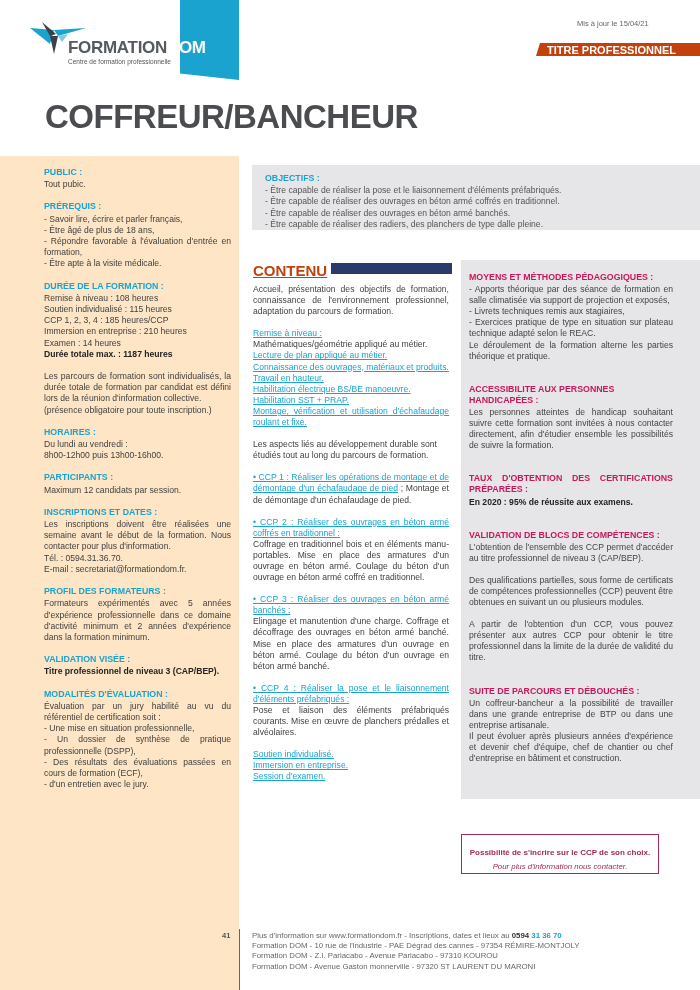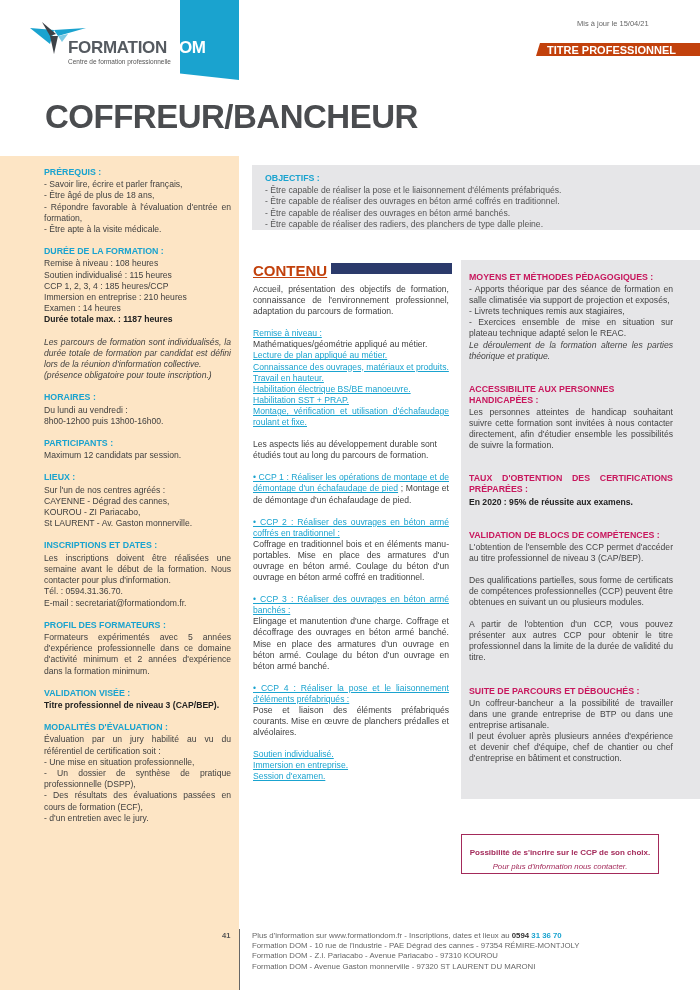--- a/index.html
+++ b/index.html
@@ -18,21 +18,21 @@
   .page-title { position: absolute; left: 45px; top: 98px; font-size: 33px; font-weight: bold; color: #4a4c4f; letter-spacing: -0.5px; }
 
   
   .left-panel { position: absolute; left: 0; top: 156px; width: 239px; height: 834px; background: #fde5c5; }
   .left-content { position: absolute; left: 44px; top: 167px; width: 187px; font-size: 8.6px; line-height: 11.2px; color: #3f3f3f; }
   .sec { margin-bottom: 11px; }
   .h-blue { color: #1aa3cf; font-weight: bold; font-size: 8.8px; margin-bottom: 1px; }
   .line { display: block; }
   .just { text-align: justify; }
   .bold { font-weight: bold; color: #222; }
-  .ital { font-style: italic; }
+  .ital { }
 
   
   .objectifs { position: absolute; left: 252px; top: 165px; width: 448px; height: 65px; background: #e6e6e8; padding: 8px 0 0 13px; font-size: 8.6px; line-height: 11.2px; color: #555; }
 
   
   .contenu-title { position: absolute; left: 253px; top: 262px; font-size: 15px; font-weight: bold; color: #c2410c; text-decoration: underline; }
   .contenu-bar { position: absolute; left: 331px; top: 263px; width: 121px; height: 11px; background: #2b3a6b; }
   .contenu { position: absolute; left: 253px; top: 284px; width: 196px; font-size: 8.6px; line-height: 11.1px; color: #3f3f3f; }
   .contenu p { margin-bottom: 11px; }
   .lk { color: #1aa3cf; text-decoration: underline; }
@@ -69,20 +69,24 @@
 <div class="logo-sub">Centre de formation professionnelle</div>
 
 <div class="updated">Mis à jour le 15/04/21</div>
 <div class="title-band"><span>TITRE PROFESSIONNEL</span> <span class="niv">Niv.3</span></div>
 
 <div class="page-title">COFFREUR/BANCHEUR</div>
 
 <div class="left-panel"></div>
 <div class="left-content">
   <div class="sec">
+    <div class="h-blue">PUBLIC :</div>
+    <span class="line">Tout pubic.</span>
+  </div>
+  <div class="sec">
     <div class="h-blue">PRÉREQUIS :</div>
     <span class="line">- Savoir lire, écrire et parler français,</span>
     <span class="line">- Être âgé de plus de 18 ans,</span>
     <span class="line just">- Répondre favorable à l'évaluation d'entrée en formation,</span>
     <span class="line">- Être apte à la visite médicale.</span>
   </div>
   <div class="sec">
     <div class="h-blue">DURÉE DE LA FORMATION :</div>
     <span class="line">Remise à niveau : 108 heures</span>
     <span class="line">Soutien individualisé : 115 heures</span>
@@ -94,27 +98,20 @@
     <span class="line ital">(présence obligatoire pour toute inscription.)</span>
   </div>
   <div class="sec">
     <div class="h-blue">HORAIRES :</div>
     <span class="line">Du lundi au vendredi :</span>
     <span class="line">8h00-12h00 puis 13h00-16h00.</span>
   </div>
   <div class="sec">
     <div class="h-blue">PARTICIPANTS :</div>
     <span class="line">Maximum 12 candidats par session.</span>
-  </div>
-  <div class="sec">
-    <div class="h-blue">LIEUX :</div>
-    <span class="line">Sur l'un de nos centres agréés :</span>
-    <span class="line">CAYENNE - Dégrad des cannes,</span>
-    <span class="line">KOUROU - ZI Pariacabo,</span>
-    <span class="line">St LAURENT - Av. Gaston monnerville.</span>
   </div>
   <div class="sec">
     <div class="h-blue">INSCRIPTIONS ET DATES :</div>
     <span class="line just">Les inscriptions doivent être réalisées une semaine avant le début de la formation. Nous contacter pour plus d'information.</span>
     <span class="line">Tél. : 0594.31.36.70.</span>
     <span class="line">E-mail : secretariat@formationdom.fr.</span>
   </div>
   <div class="sec">
     <div class="h-blue">PROFIL DES FORMATEURS  :</div>
     <span class="line just">Formateurs expérimentés avec 5 années d'expérience professionnelle dans ce domaine d'activité minimum et 2 années d'expérience dans la formation minimum.</span>
@@ -178,21 +175,21 @@
     <span class="line lk">Session d'examen.</span>
   </p>
 </div>
 
 <div class="right-panel"></div>
 <div class="right-content">
   <div class="rsec">
     <div class="h-pink">MOYENS ET MÉTHODES PÉDAGOGIQUES :</div>
     <span class="line just">- Apports théorique par des séance de formation en salle climatisée via support de projection et exposés,</span>
     <span class="line">- Livrets techniques remis aux stagiaires,</span>
-    <span class="line just">- Exercices ensemble de mise en situation sur plateau technique adapté selon le REAC.</span>
+    <span class="line just">- Exercices pratique de type en situation sur plateau technique adapté selon le REAC.</span>
     <span class="line ital just">Le déroulement de la formation alterne les parties théorique et pratique.</span>
   </div>
   <div class="rsec">
     <div class="h-pink">ACCESSIBILITE AUX PERSONNES HANDICAPÉES :</div>
     <span class="line just">Les personnes atteintes de handicap souhaitant suivre cette formation sont invitées à nous contacter directement, afin d'étudier ensemble les possibilités de suivre la formation.</span>
   </div>
   <div class="rsec">
     <div class="h-pink just">TAUX D'OBTENTION DES CERTIFICATIONS PRÉPARÉES :</div>
     <span class="line bold">En 2020 : 95% de réussite aux examens.</span>
   </div>

